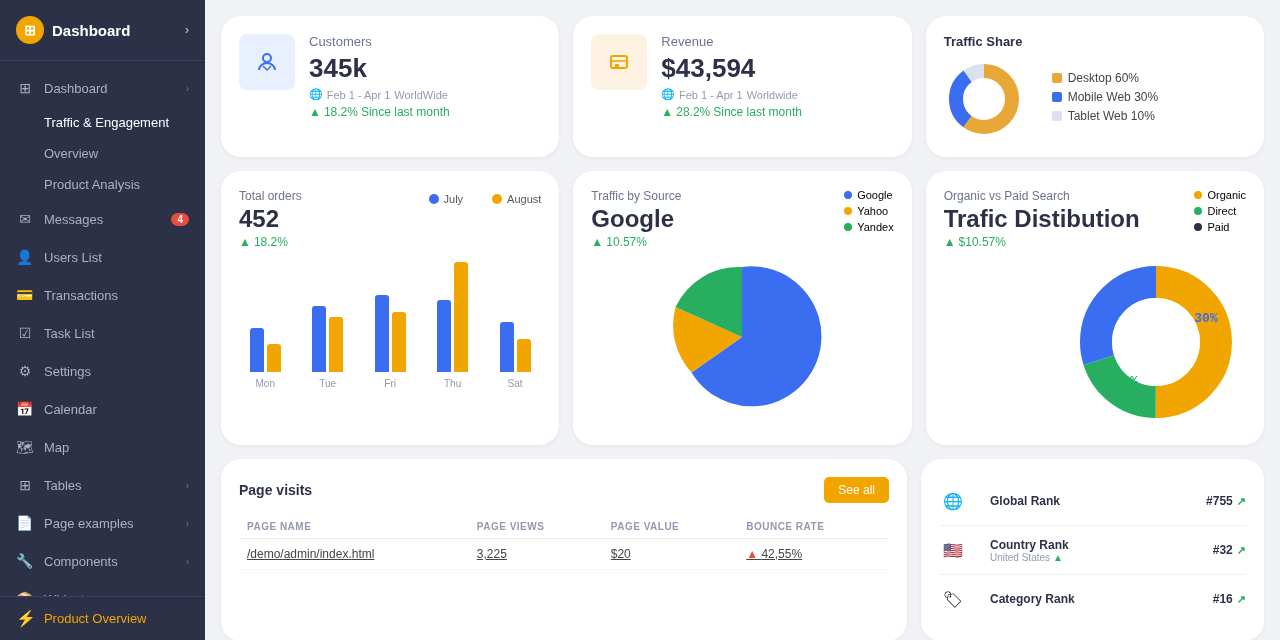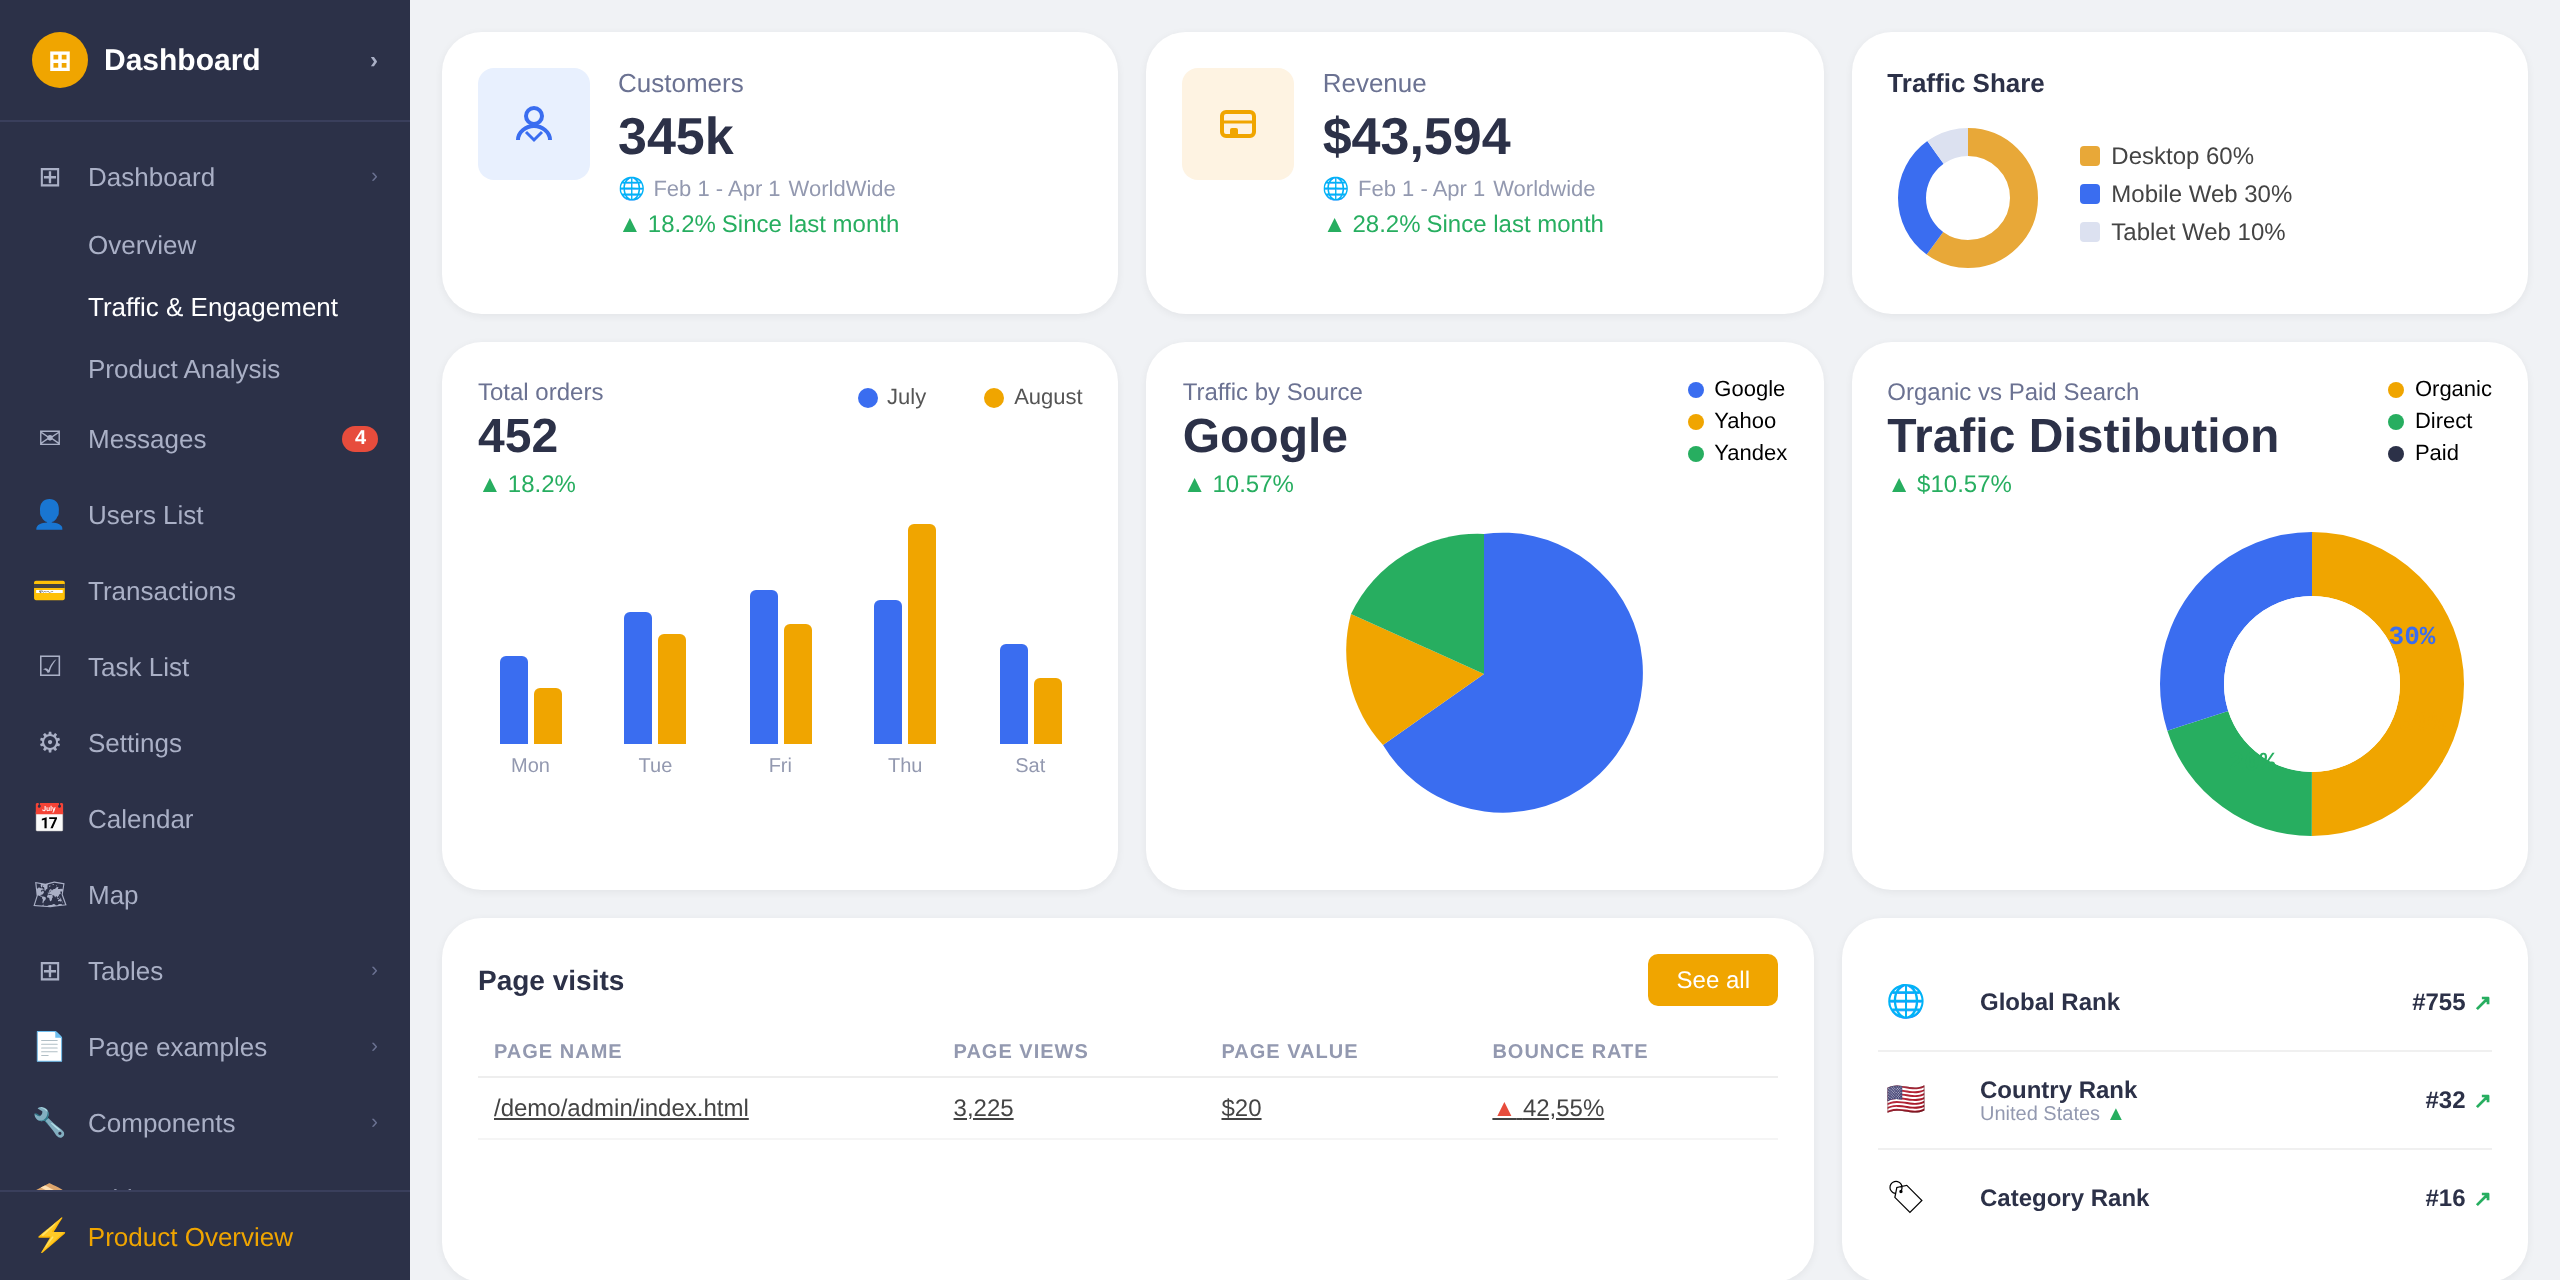--- a/index.html
+++ b/index.html
@@ -120,21 +120,21 @@
     .stat-title { font-size: 13px; color: #6b7292; margin-bottom: 4px; }
     .stat-value { font-size: 26px; font-weight: 700; color: #2c3148; margin-bottom: 4px; }
     .stat-date { font-size: 11px; color: #9399b0; margin-bottom: 4px; display: flex; align-items: center; gap: 4px; }
     .stat-change { font-size: 12px; color: #27ae60; display: flex; align-items: center; gap: 3px; }
     .stat-change span.up-arrow { color: #27ae60; }
 
     
     .traffic-share-card {
       display: flex;
       align-items: center;
-      gap: 16px;
+      gap: 28px;
     }
     .donut-container { position: relative; width: 80px; height: 80px; flex-shrink: 0; }
     .traffic-legend { flex: 1; }
     .traffic-legend-item { display: flex; align-items: center; gap: 6px; font-size: 12px; color: #444; margin-bottom: 5px; }
 
     
     .middle-row {
       display: grid;
       grid-template-columns: 1fr 1fr 1fr;
       gap: 14px;
@@ -217,22 +217,22 @@
     <div class="sidebar-logo-icon">⊞</div>
     <span>Dashboard</span>
     <span class="sidebar-chevron">›</span>
   </div>
   <nav class="sidebar-nav">
     <div class="sidebar-item">
       <span class="item-icon">⊞</span>
       <span class="item-label">Dashboard</span>
       <span class="item-chevron">›</span>
     </div>
+    <div class="sidebar-sub-item active">Traffic &amp; Engagement</div>
     <div class="sidebar-sub-item">Overview</div>
-    <div class="sidebar-sub-item active">Traffic &amp; Engagement</div>
     <div class="sidebar-sub-item">Product Analysis</div>
     <div class="sidebar-item">
       <span class="item-icon">✉</span>
       <span class="item-label">Messages</span>
       <span class="badge">4</span>
     </div>
     <div class="sidebar-item">
       <span class="item-icon">👤</span>
       <span class="item-label">Users List</span>
     </div>

